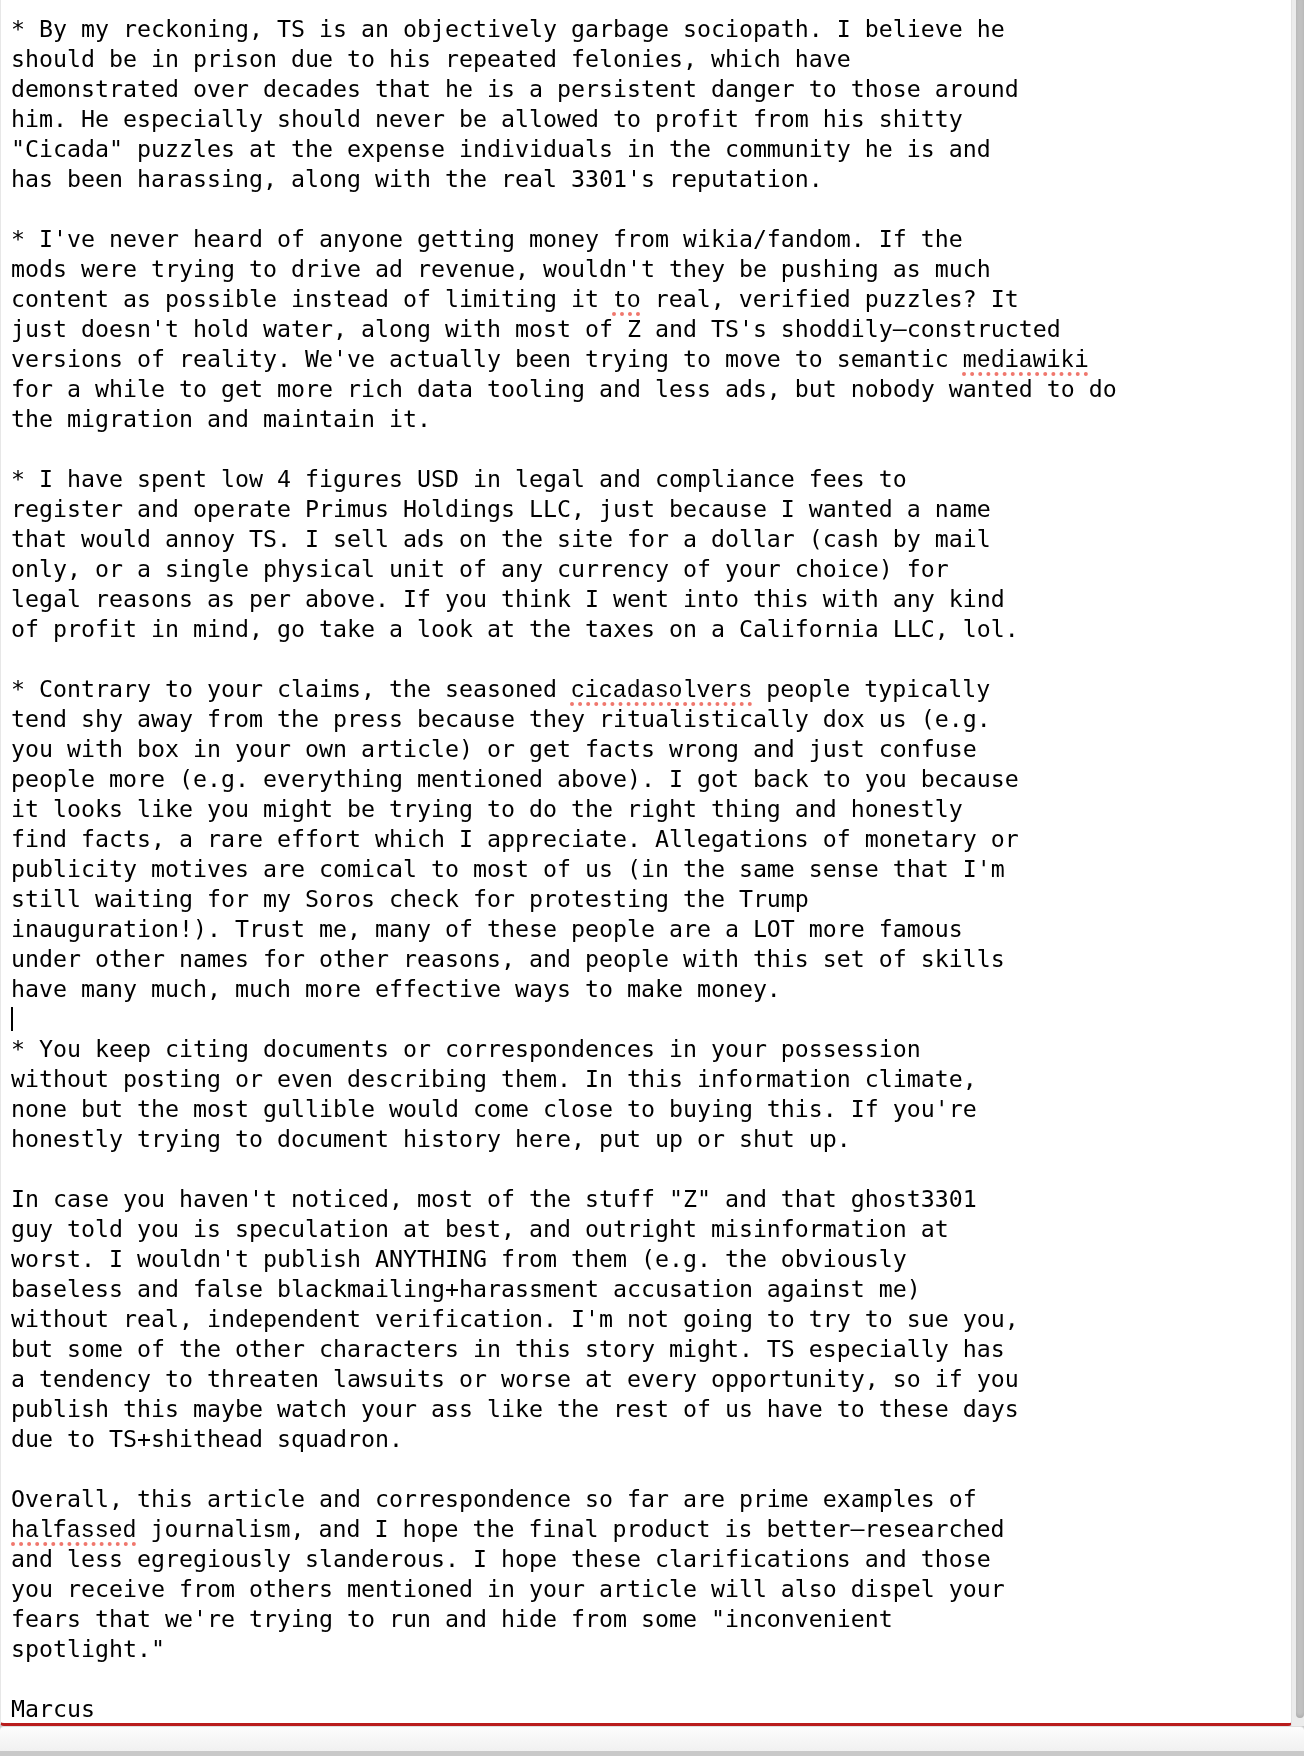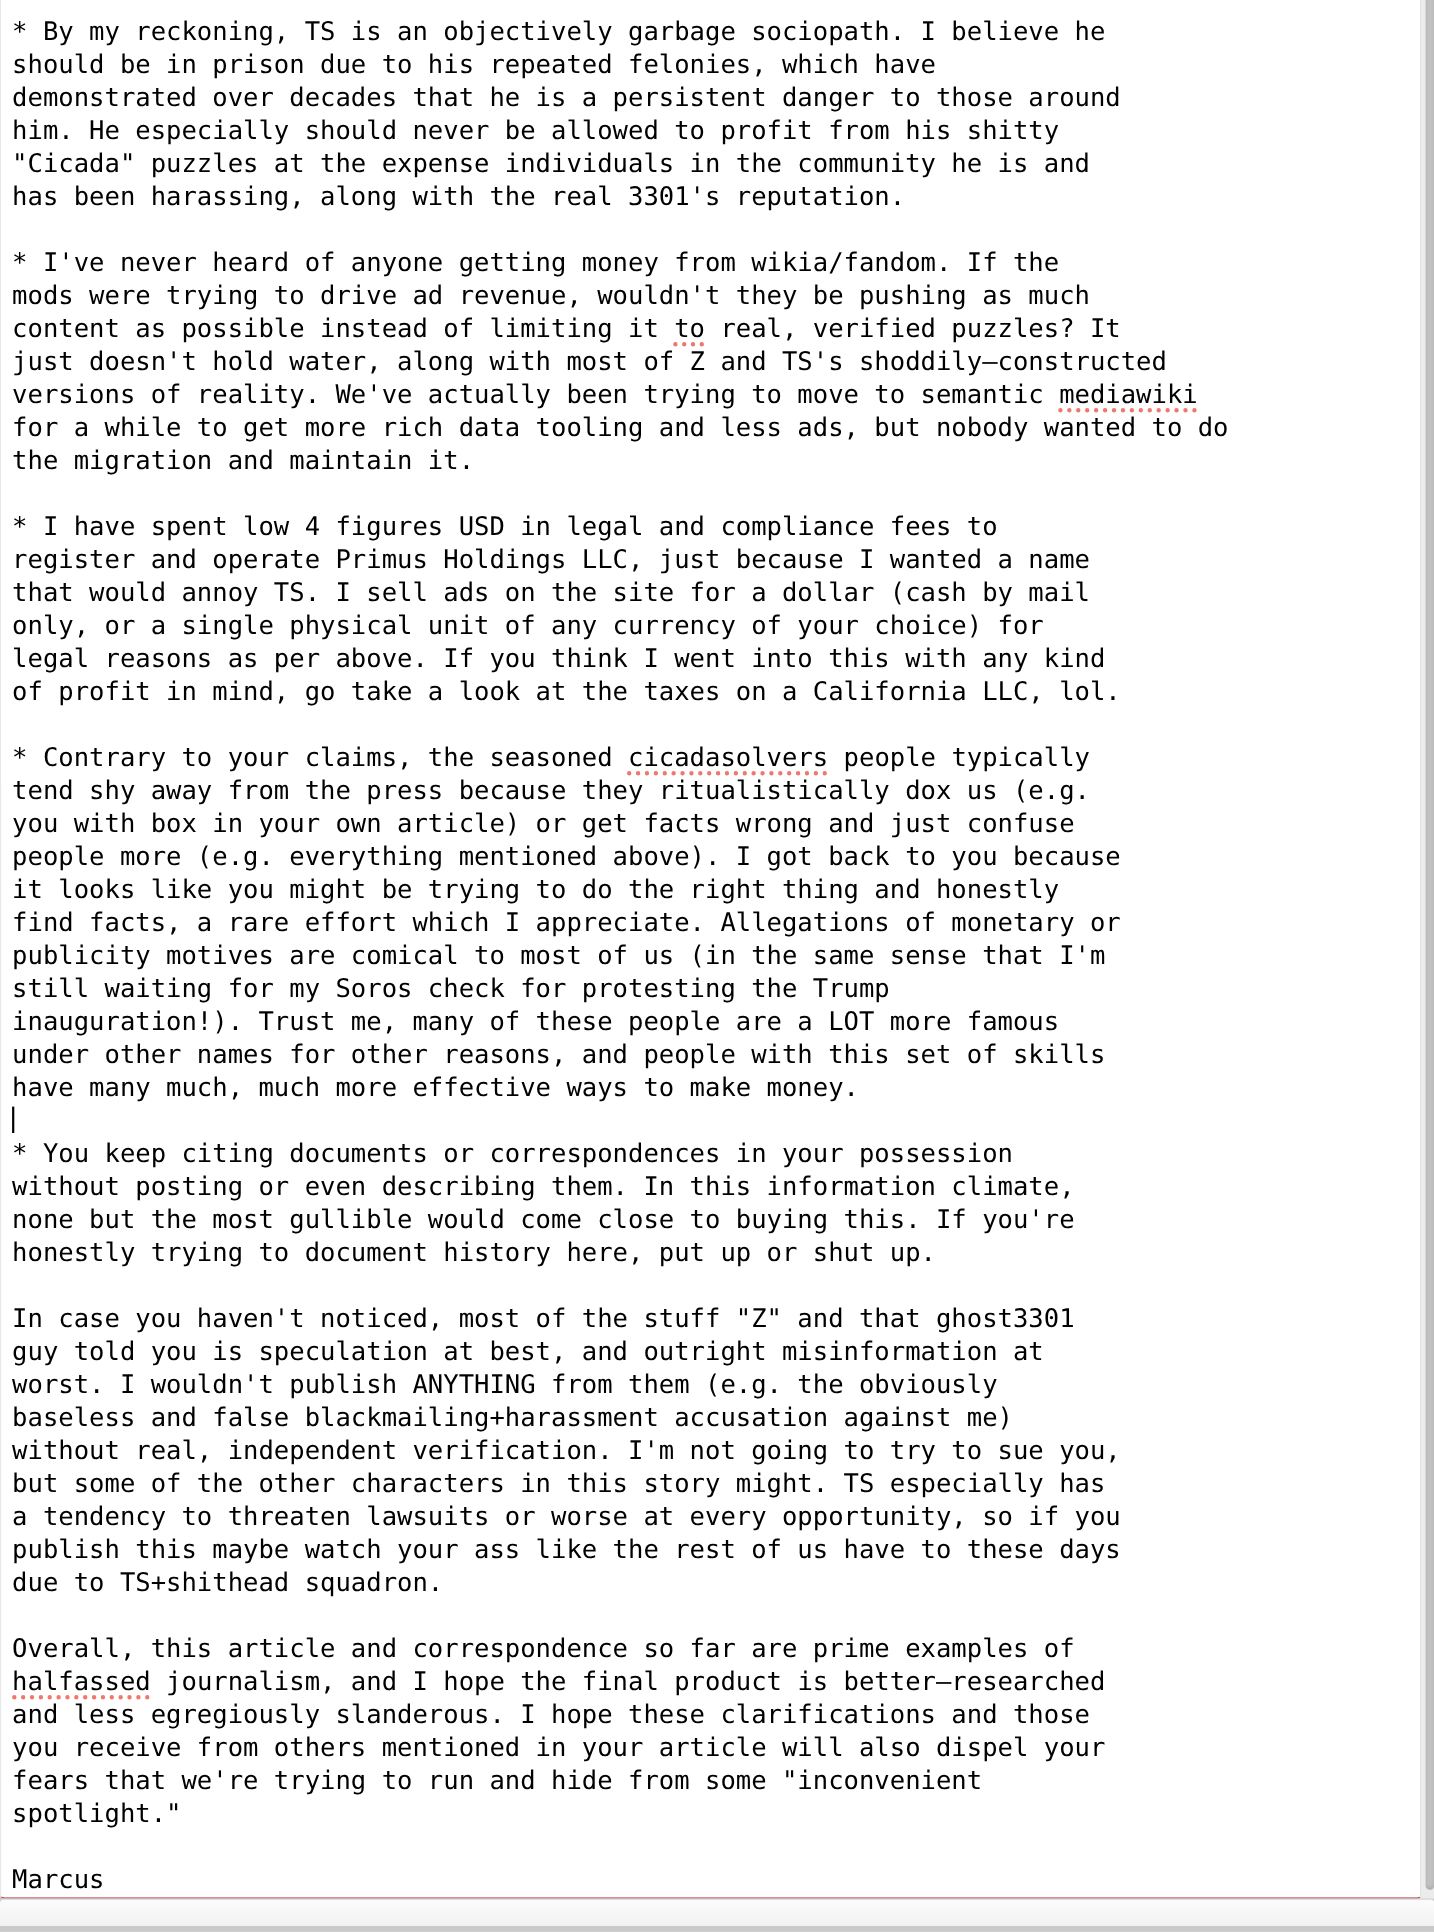--- a/index.html
+++ b/index.html
@@ -19,21 +19,21 @@
   }
   .content {
     position: absolute;
     left: 0;
     top: 0;
     width: 1292px;
     height: 1726px;
     box-sizing: border-box;
     background: #ffffff;
     border-left: 1px solid #e7e7e7;
-    border-bottom: 1px solid #b91c1c;
+    border-bottom: 3px solid #b91c1c;
     border-radius: 0 0 4px 4px;
     overflow: hidden;
   }
   .doc {
     margin: 0;
     padding: 14px 0 0 10px;
     font-size: 23.25px;
     line-height: 30px;
     color: #000000;
     white-space: pre;
@@ -41,20 +41,21 @@
   .line {
     height: 30px;
     white-space: pre;
   }
   .miss {
     text-decoration-line: underline;
     text-decoration-style: dotted;
     text-decoration-color: var(--miss-color, #f0776d);
     text-decoration-thickness: 3.5px;
     text-underline-offset: 5px;
+    font-family: Liberation Mono, monospace;
   }
   .caret {
     display: inline-block;
     width: 2px;
     height: 24px;
     margin-bottom: -4px;
     background: #000000;
   }
   .vscroll {
     position: absolute;

